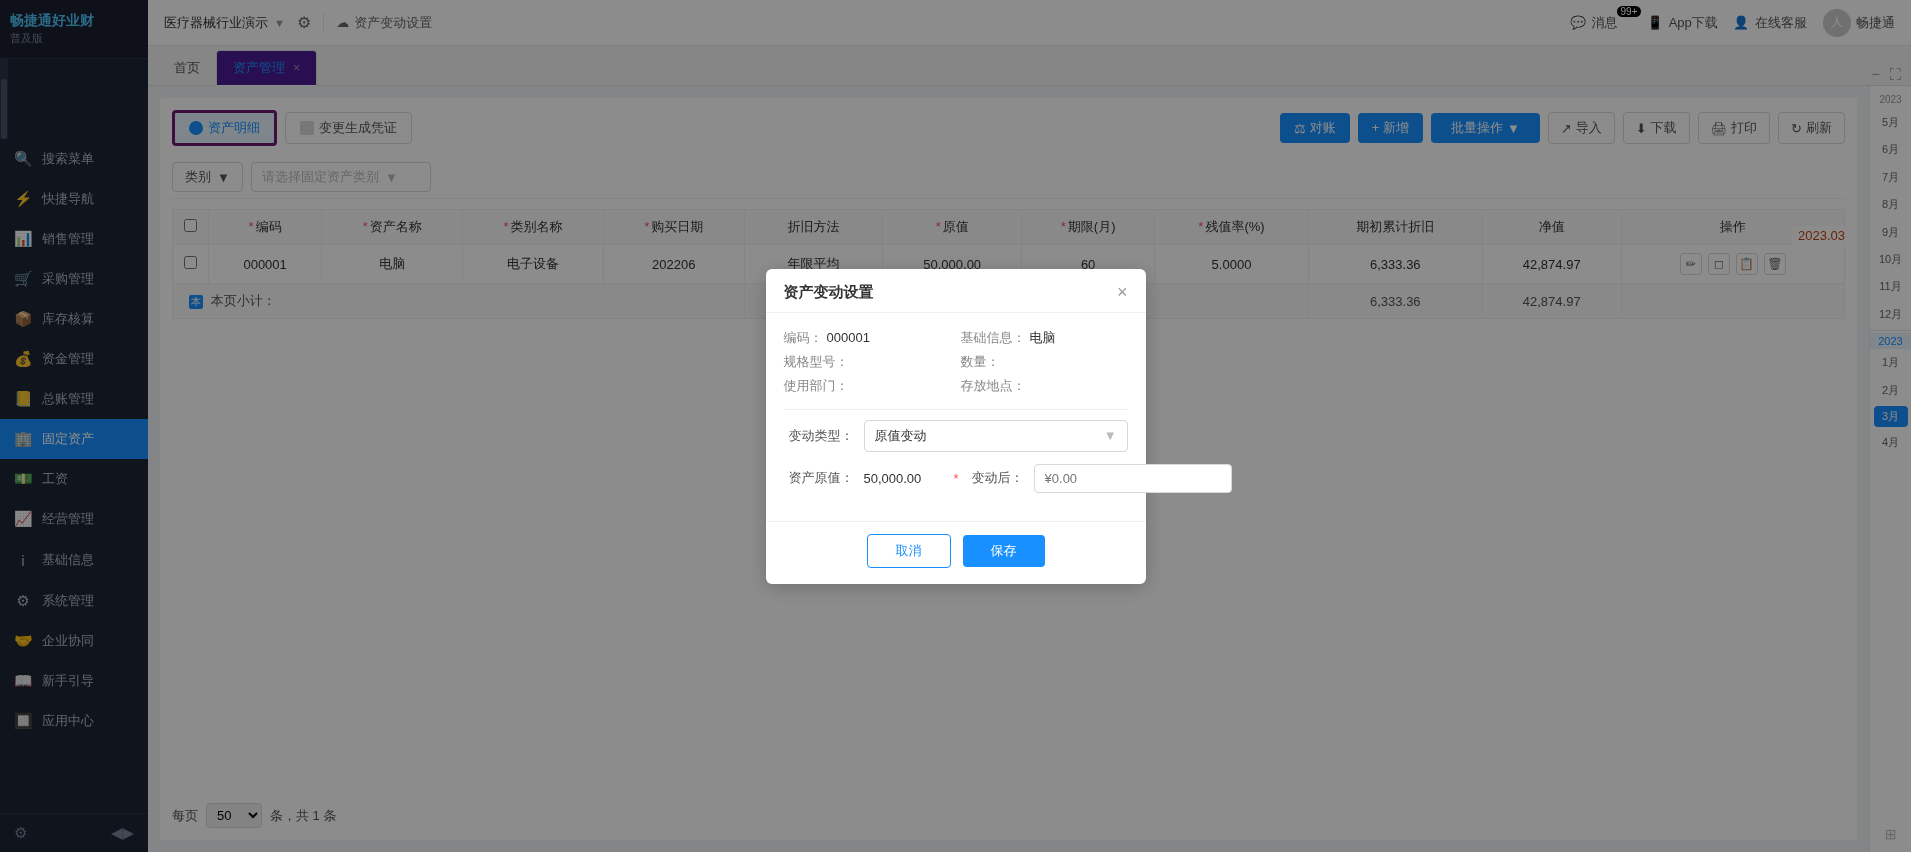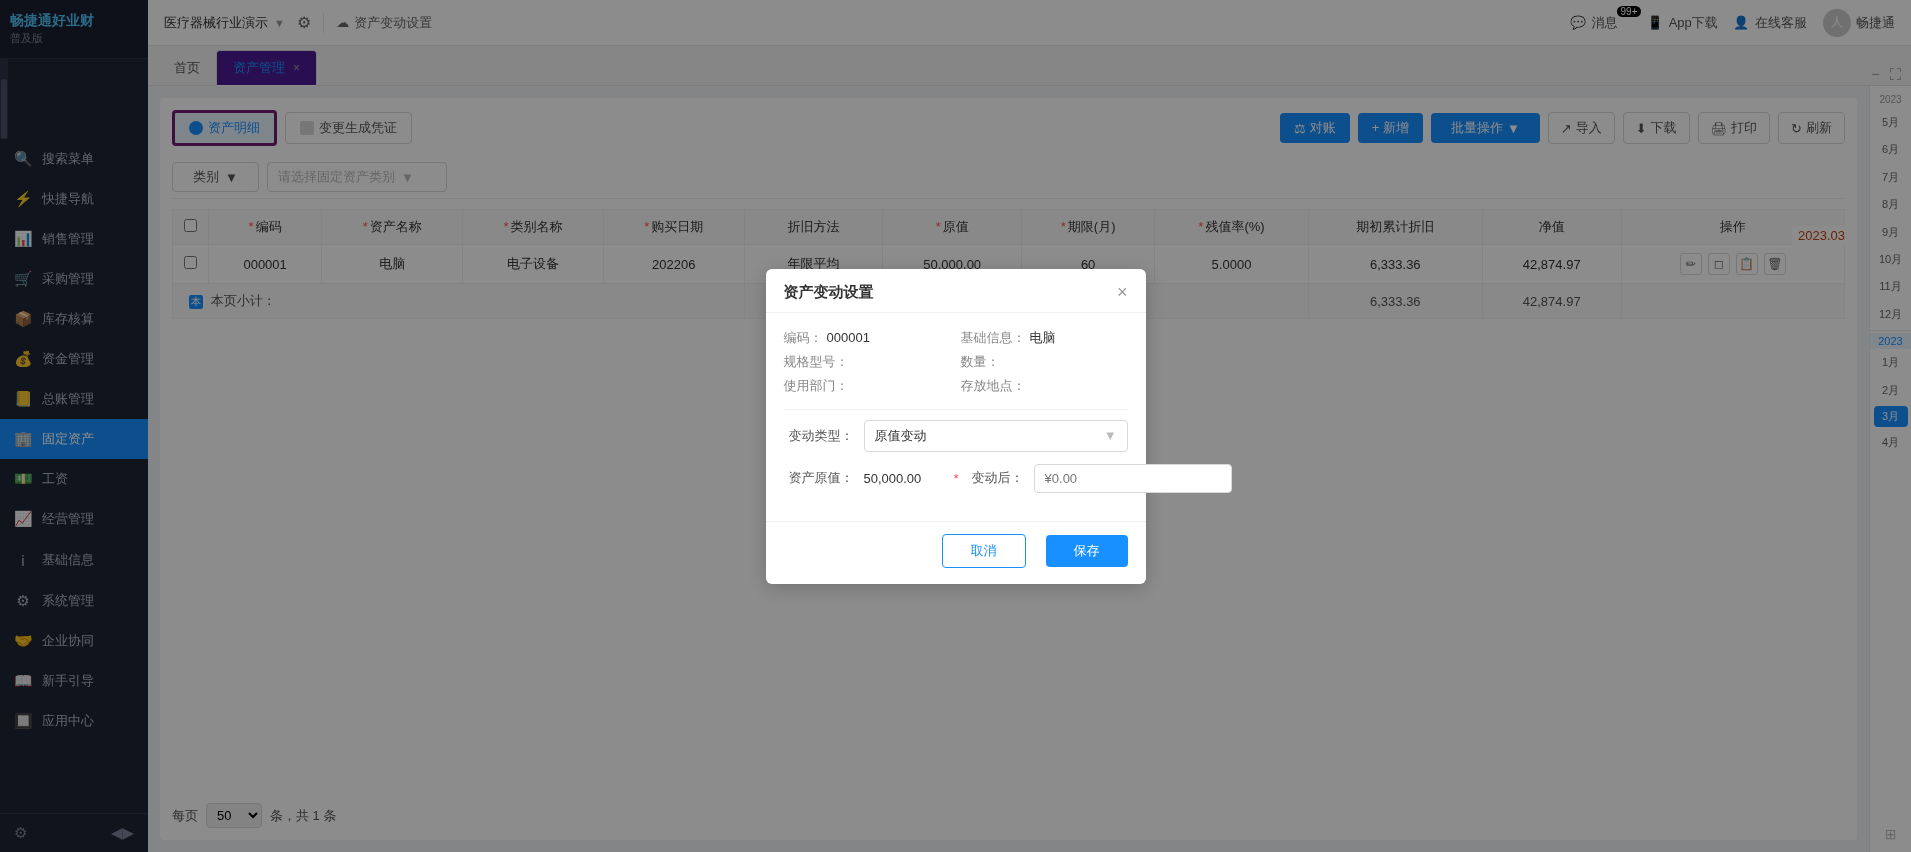--- a/index.html
+++ b/index.html
@@ -53,21 +53,21 @@
     .asset-page { background: #fff; border-radius: 4px; padding: 12px; height: 100%; display: flex; flex-direction: column; }
     .asset-toolbar { display: flex; align-items: center; gap: 8px; margin-bottom: 10px; }
     .asset-tab-btn { padding: 6px 14px; border-radius: 4px; font-size: 13px; cursor: pointer; display: flex; align-items: center; gap: 5px; }
     .asset-tab-btn.active { background: #e6f4ff; color: #1890ff; border: 3px solid #701a75; }
     .asset-tab-btn.inactive { background: #fff; color: #555; border: 1px solid #d9d9d9; }
     .asset-right-btns { margin-left: auto; display: flex; align-items: center; gap: 8px; }
     .btn-primary { background: #1890ff; color: #fff; border: none; padding: 6px 14px; border-radius: 4px; cursor: pointer; font-size: 13px; display: flex; align-items: center; gap: 4px; }
     .btn-batch { background: #1890ff; color: #fff; border: none; padding: 6px 20px; border-radius: 4px; cursor: pointer; font-size: 13px; display: flex; align-items: center; gap: 4px; }
     .btn-outline { background: #fff; color: #555; border: 1px solid #d9d9d9; padding: 6px 12px; border-radius: 4px; cursor: pointer; font-size: 13px; display: flex; align-items: center; gap: 4px; }
     .filter-row { display: flex; align-items: center; gap: 8px; margin-bottom: 10px; padding: 6px 0; border-bottom: 1px solid #f0f0f0; }
-    .filter-select { padding: 5px 20px; border: 1px solid #d9d9d9; border-radius: 4px; font-size: 13px; color: #555; background: #fff; display: flex; align-items: center; gap: 6px; cursor: pointer; }
+    .filter-select { padding: 5px 12px; border: 1px solid #d9d9d9; border-radius: 4px; font-size: 13px; color: #555; background: #fff; display: flex; align-items: center; gap: 6px; cursor: pointer; }
     .filter-select-wide { padding: 5px 10px; border: 1px solid #d9d9d9; border-radius: 4px; font-size: 13px; color: #bbb; background: #fff; display: flex; align-items: center; gap: 6px; cursor: pointer; min-width: 180px; }
 
     
     .asset-table { width: 100%; border-collapse: collapse; font-size: 13px; }
     .asset-table th { background: #fafafa; border: 1px solid #f0f0f0; padding: 8px 10px; text-align: center; color: #333; font-weight: normal; white-space: nowrap; }
     .asset-table td { border: 1px solid #f0f0f0; padding: 8px 10px; text-align: center; color: #333; white-space: nowrap; }
     .required-star { color: #ff4d4f; margin-right: 2px; }
     .subtotal-row td { background: #f9f9f9; font-weight: normal; color: #555; }
     .subtotal-icon { display: inline-block; width: 14px; height: 14px; background: #1890ff; color: #fff; border-radius: 2px; font-size: 10px; line-height: 14px; text-align: center; margin-right: 4px; }
     .table-action { display: flex; align-items: center; gap: 6px; justify-content: center; }
@@ -87,21 +87,21 @@
     .modal-info-grid { display: grid; grid-template-columns: 1fr 1fr; gap: 6px 10px; margin-bottom: 14px; }
     .modal-info-item { display: flex; align-items: center; font-size: 13px; color: #555; }
     .modal-info-label { color: #888; margin-right: 4px; white-space: nowrap; }
     .modal-info-value { color: #333; }
     .modal-divider { height: 1px; background: #f0f0f0; margin: 10px 0; }
     .modal-field-row { display: flex; align-items: center; gap: 10px; margin-bottom: 12px; font-size: 13px; }
     .modal-field-label { color: #555; white-space: nowrap; min-width: 70px; text-align: right; }
     .modal-field-select { flex: 1; border: 1px solid #d9d9d9; border-radius: 4px; padding: 6px 10px; font-size: 13px; color: #333; background: #fff; display: flex; align-items: center; justify-content: space-between; cursor: pointer; }
     .modal-field-input { flex: 1; border: 1px solid #d9d9d9; border-radius: 4px; padding: 6px 10px; font-size: 13px; color: #999; background: #fff; }
     .modal-value-row { display: flex; align-items: center; gap: 10px; margin-bottom: 12px; font-size: 13px; }
-    .modal-footer { display: flex; align-items: center; justify-content: flex-end; gap: 20px; padding: 12px 18px 16px; border-top: 1px solid #f0f0f0; }
+    .modal-footer { display: flex; align-items: center; justify-content: center; gap: 12px; padding: 12px 18px 16px; border-top: 1px solid #f0f0f0; }
     .btn-cancel { padding: 7px 28px; border: 1px solid #1890ff; border-radius: 4px; color: #1890ff; background: #fff; cursor: pointer; font-size: 13px; }
     .btn-save { padding: 7px 28px; border: none; border-radius: 4px; color: #fff; background: #1890ff; cursor: pointer; font-size: 13px; }
     .required-dot { color: #ff4d4f; margin-right: 3px; }
   </style>
 </head>
 <body>
 
 <div class="sidebar">
   <div class="sidebar-header">
     <div>

